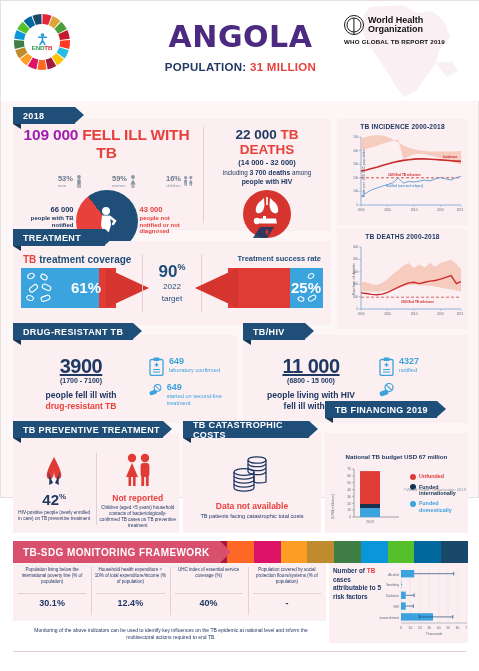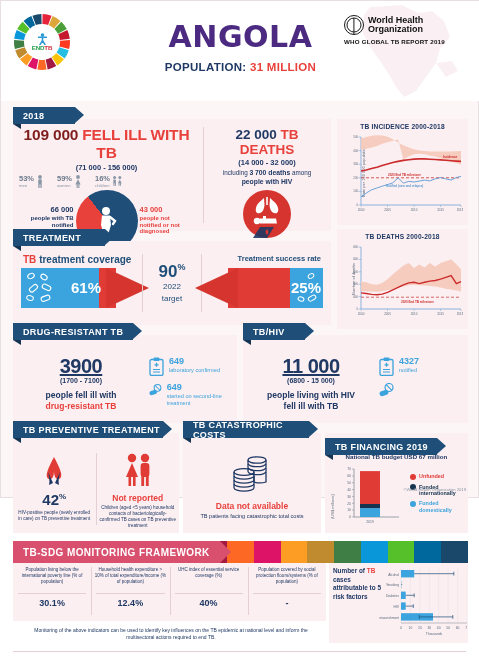--- a/index.html
+++ b/index.html
@@ -81,25 +81,25 @@
     background:#143452;
     clip-path: polygon(0 0, 100% 0, 100% 100%);
   }
 
   .panel { position:absolute; background:#fbeff1; }
 
   
   #p-2018 { left:12px; top:118px; width:318px; height:112px; }
   .stat-head { text-align:center; }
   .fell-ill { font-size:15.5px; font-weight:bold; letter-spacing:-.2px; }
-  .fell-ill .n { color:#7f1d1d; }
+  .fell-ill .n { color:#a21caf; }
   .fell-ill .t { color:#e8413c; }
   .range { font-size:7.5px; color:#1f3864; font-weight:bold; text-align:center; margin-top:1px; }
 
-  .demog { display:flex; justify-content:flex-start; gap:13px; margin-top:3px; align-items:flex-start; }
+  .demog { display:flex; justify-content:flex-end; gap:29px; margin-top:13px; align-items:flex-start; }
   .demog-item { display:flex; align-items:flex-start; gap:2px; }
   .demog-pct { font-size:7.5px; font-weight:bold; color:#6b7a8c; line-height:1; }
   .demog-lbl { font-size:4.2px; color:#8a97a6; line-height:1; margin-top:1px; }
   .person-ico { fill:#8a97a6; }
 
   .pie-wrap { position:relative; width:62px; height:62px; margin:2px auto 0; }
   .pie {
     width:62px; height:62px; border-radius:50%;
     background: conic-gradient(from 180deg, #e8413c 0deg 142deg, #1f4e79 142deg 360deg);
   }
@@ -284,21 +284,20 @@
   <div class="ribbon" style="left:12px; top:106px; width:62px;">
     <span>2018</span>
     <span class="fold"></span>
   </div>
   <div class="panel" id="p-2018">
     <div style="position:absolute; left:6px; top:7px; width:175px;">
       <div class="fell-ill stat-head">
         <span class="n">109 000</span>
         <span class="t">FELL ILL WITH TB</span>
       </div>
-      <div class="range">(71 000 - 156 000)</div>
       <div class="demog">
         <div class="demog-item">
           <div>
             <div class="demog-pct">53%</div>
             <div class="demog-lbl">men</div>
           </div>
           <svg width="8" height="13" viewBox="0 0 8 13">
             <circle cx="4" cy="2" r="1.9" class="person-ico"></circle>
             <rect x="2.2" y="4.2" width="3.6" height="5.2" rx="1.3" class="person-ico"></rect>
             <rect x="2.3" y="8.8" width="1.3" height="4.2" class="person-ico"></rect>
@@ -667,21 +666,21 @@
           <path d="M5 25 v3.8 a10 3.4 0 0 0 20 0 V25"></path>
           <path d="M5 29 v3.8 a10 3.4 0 0 0 20 0 V29"></path>
           <path d="M25 21 v6 a9 3.2 0 0 0 12 0 V17"></path>
         </g>
       </svg>
       <div class="cat-na">Data not available</div>
       <div class="cat-note">TB patients facing catastrophic total costs</div>
     </div>
   </div>
 
-  <div class="ribbon" style="left:324px; top:437px; width:112px;">
+  <div class="ribbon" style="left:324px; top:400px; width:112px;">
     <span>TB FINANCING 2019</span>
     <span class="fold"></span>
   </div>
   <div class="panel" id="p-fin">
     <div class="fin-title">National TB budget USD 67 million</div>
     <div style="position:absolute; left:4px; top:32px; width:78px; height:62px;">
       <svg width="78" height="62" viewBox="0 0 78 62">
         <text x="5" y="54" font-size="4" fill="#5b6b7d" font-family="Liberation Sans, sans-serif" transform="rotate(-90 5 54)">(US$ millions)</text>
         <line x1="25" y1="4" x2="25" y2="52" stroke="#5b6b7d" stroke-width=".6"></line>
         <line x1="25" y1="52" x2="70" y2="52" stroke="#5b6b7d" stroke-width=".6"></line>

